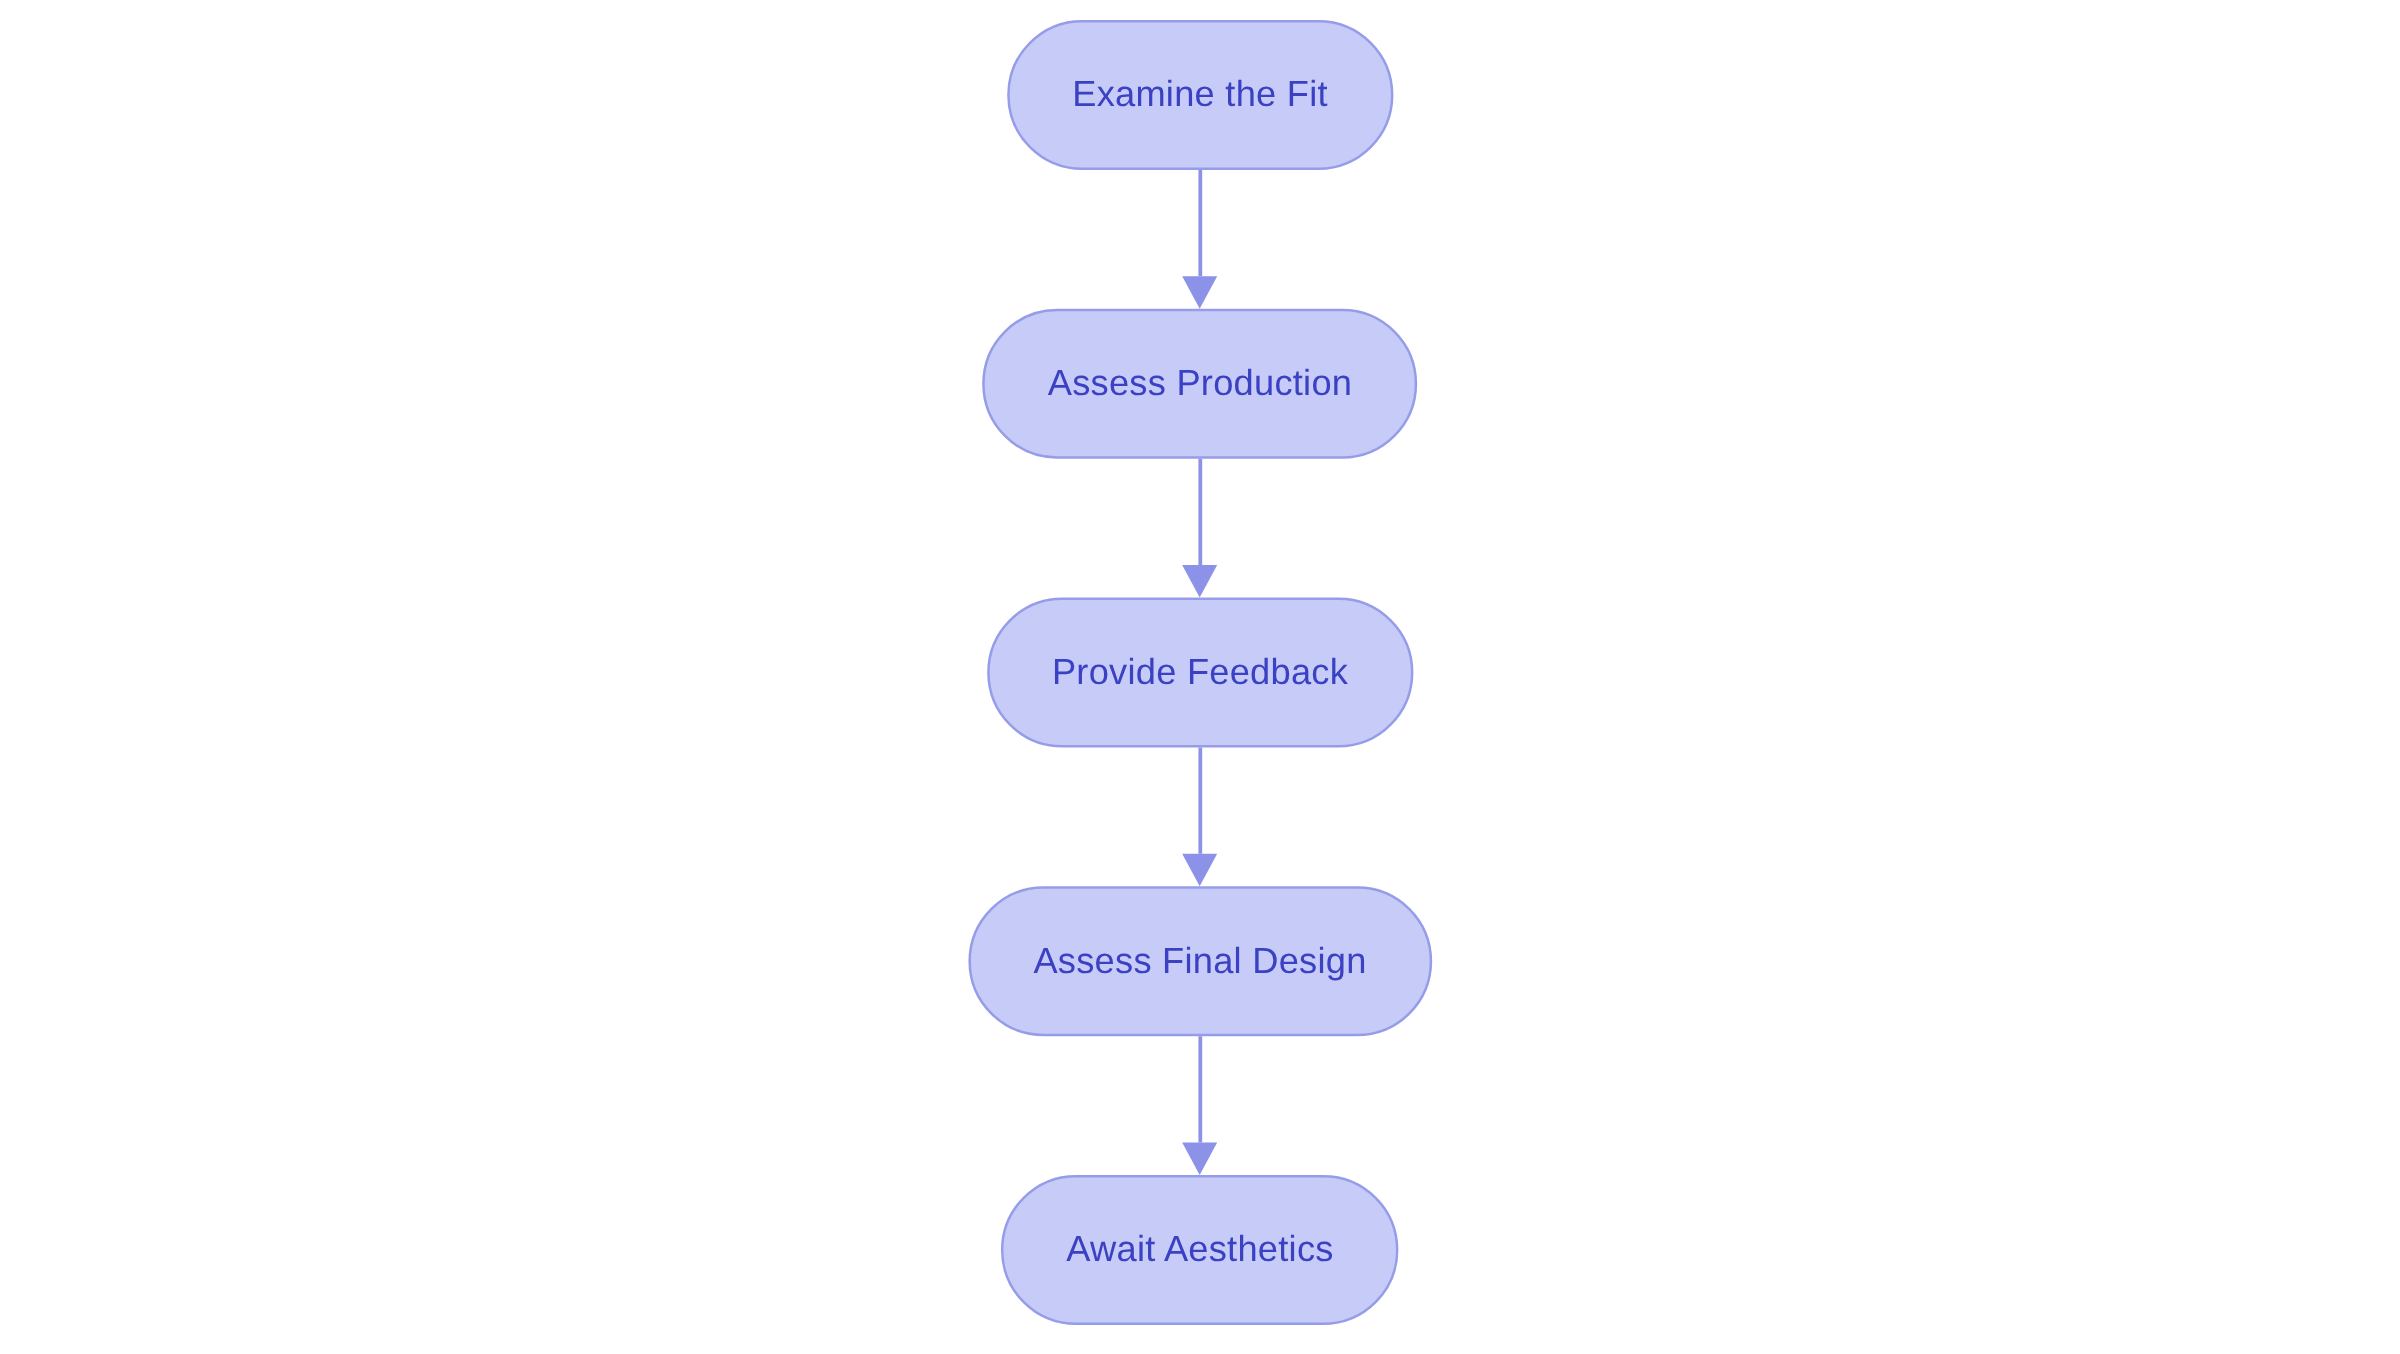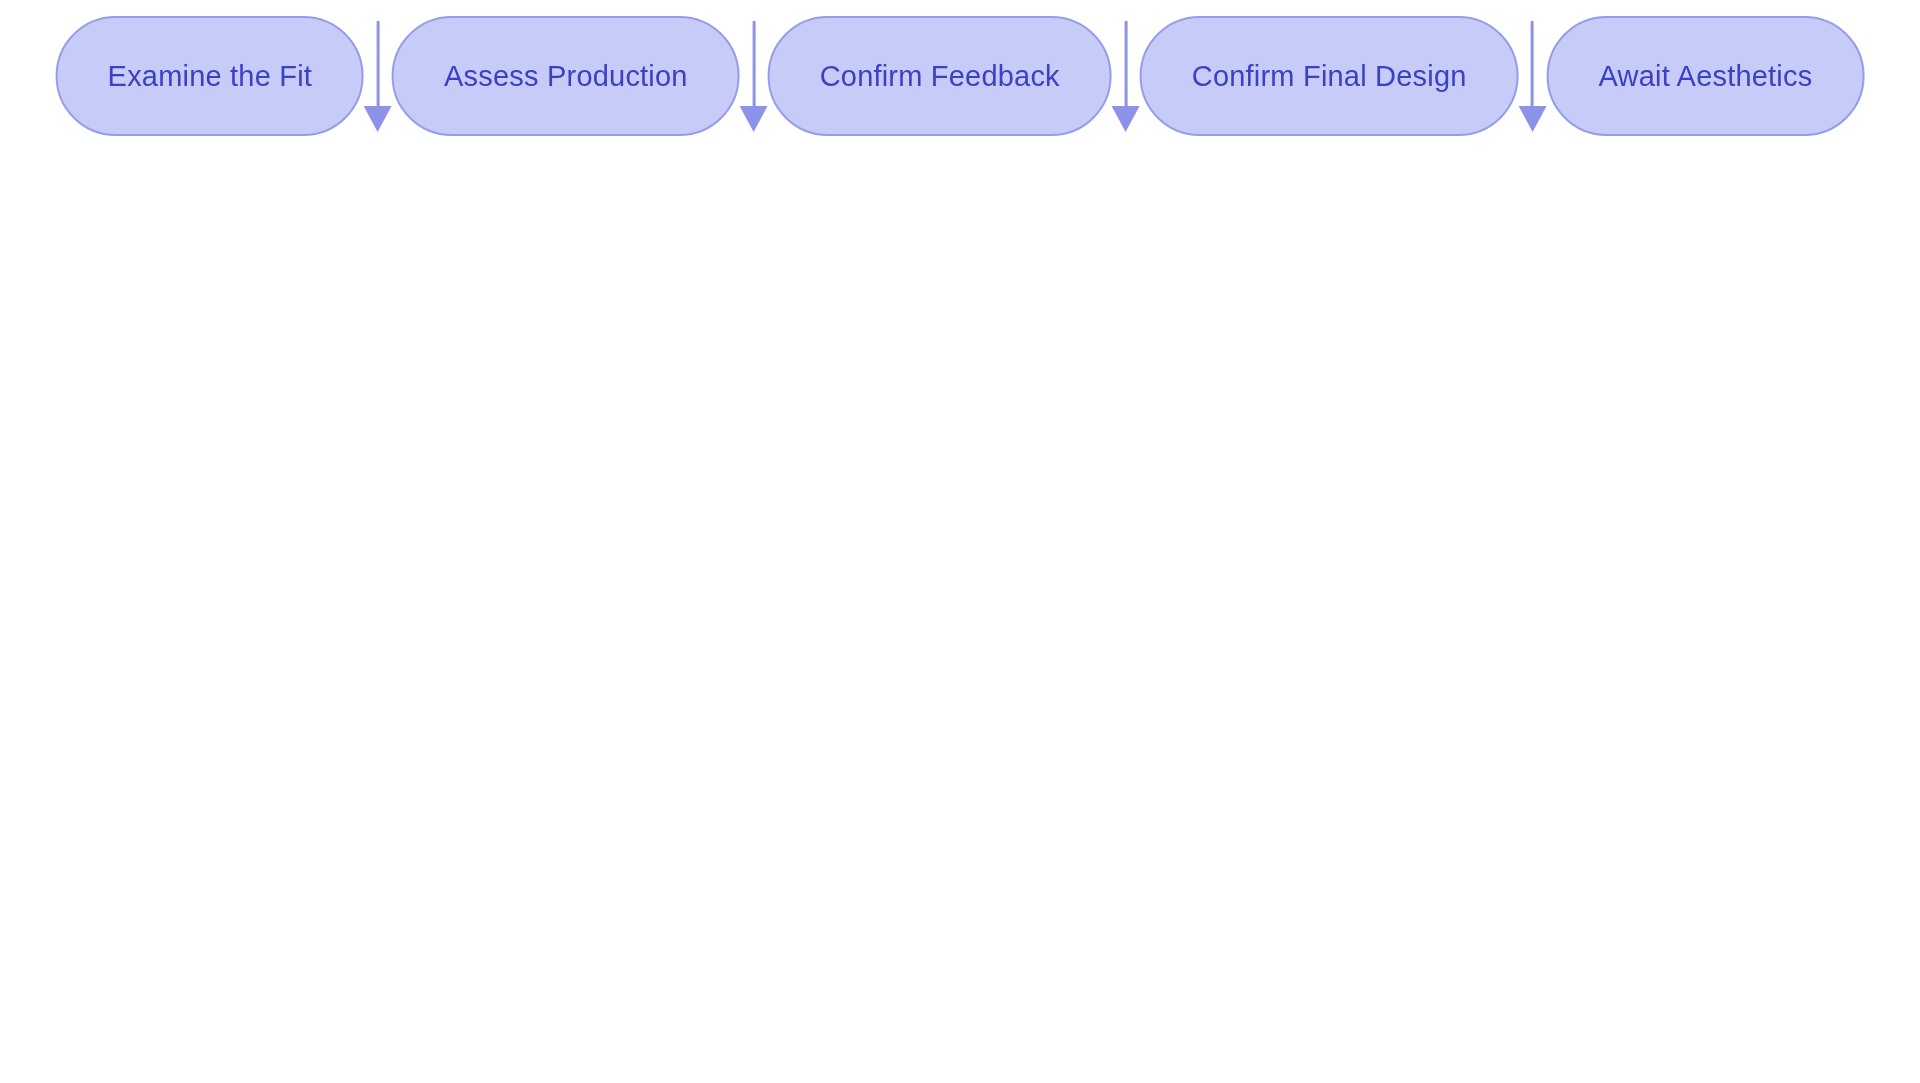--- a/index.html
+++ b/index.html
@@ -12,21 +12,21 @@
     background: #ffffff;
     overflow: hidden;
     font-family: "Liberation Sans", "DejaVu Sans", sans-serif;
   }
   .flowchart {
     position: absolute;
     left: 50%;
     top: 16px;
     transform: translateX(-50%);
     display: flex;
-    flex-direction: row;
+    flex-direction: column;
     align-items: center;
   }
   .node {
     box-sizing: border-box;
     height: 120px;
     padding: 0 50px;
     border-radius: 60px;
     background: #c7cbf8;
     border: 2px solid #959de9;
     display: flex;
@@ -77,30 +77,30 @@
   <div class="node">
     <span class="node-label">Assess Production</span>
   </div>
 
   <div class="connector">
     <div class="line"></div>
     <div class="arrowhead"></div>
   </div>
 
   <div class="node">
-    <span class="node-label">Confirm Feedback</span>
+    <span class="node-label">Provide Feedback</span>
   </div>
 
   <div class="connector">
     <div class="line"></div>
     <div class="arrowhead"></div>
   </div>
 
   <div class="node">
-    <span class="node-label">Confirm Final Design</span>
+    <span class="node-label">Assess Final Design</span>
   </div>
 
   <div class="connector">
     <div class="line"></div>
     <div class="arrowhead"></div>
   </div>
 
   <div class="node">
     <span class="node-label">Await Aesthetics</span>
   </div>

